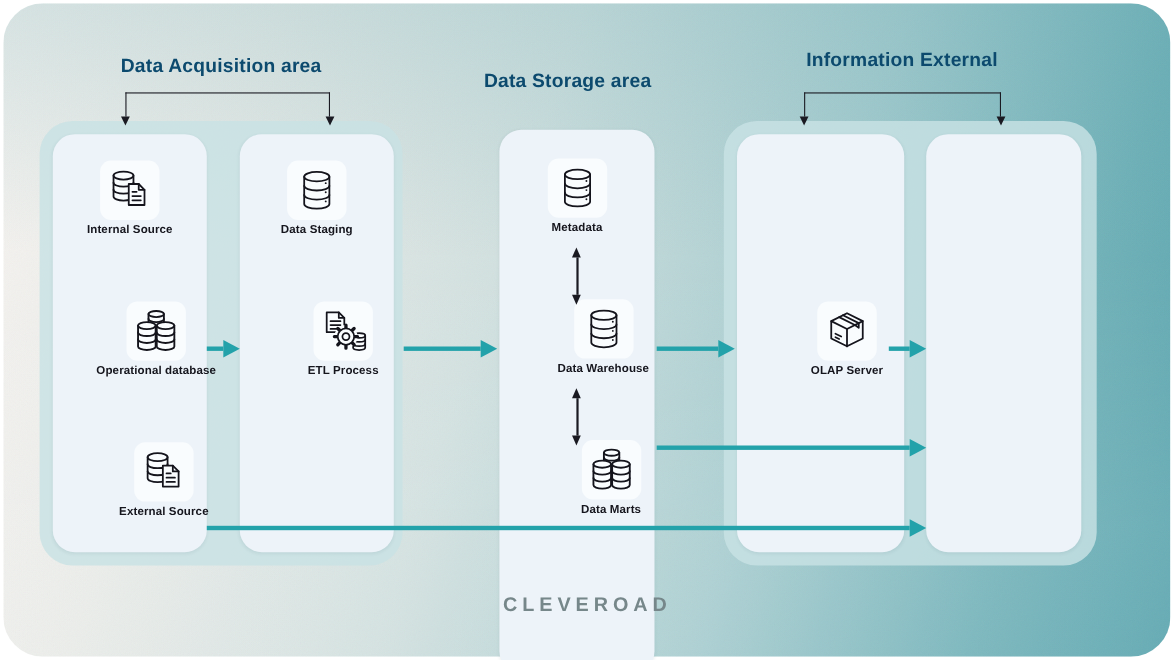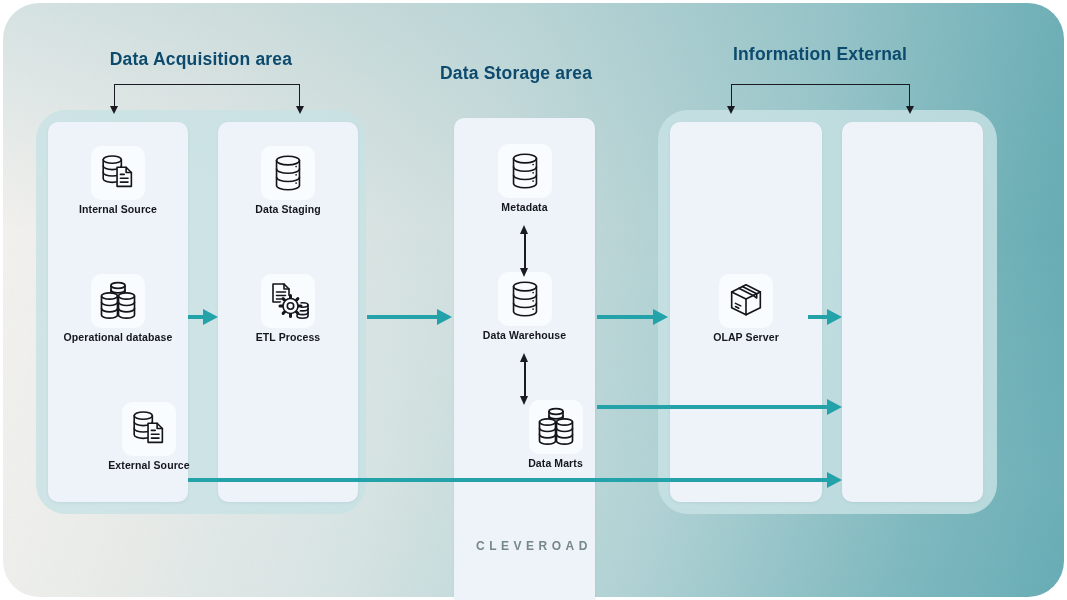--- a/index.html
+++ b/index.html
@@ -24,30 +24,30 @@
   .b-del{left:731px;top:84px;width:177px;height:21px;}
   .bhead{position:absolute;bottom:-8px;width:0;height:0;
          border-left:4.5px solid transparent;border-right:4.5px solid transparent;
          border-top:8px solid #1a1a22;}
   .bhead.l{left:-5px;} .bhead.r{right:-5px;}
 
   .group{position:absolute;background:rgba(200,226,228,0.82);border-radius:30px;z-index:1;}
   .g-acq{left:36px;top:110px;width:330px;height:404px;}
   .g-del{left:658px;top:110px;width:339px;height:404px;}
 
-  .panel{position:absolute;background:#edf3f9;border-radius:10px;z-index:2;
+  .panel{position:absolute;background:#edf3f9;border-radius:20px;z-index:2;
          box-shadow:0 1px 3px rgba(40,80,90,0.08);}
   .p-sources{left:48px;top:122px;width:140px;height:380px;}
   .p-staging{left:218px;top:122px;width:140px;height:380px;}
   .p-storage{left:454px;top:118px;width:141px;height:494px;}
   .p-olap{left:670px;top:122px;width:152px;height:380px;}
   .p-final{left:842px;top:122px;width:141px;height:380px;}
 
   .node{position:absolute;left:0;width:100%;text-align:center;z-index:3;}
-  .n-r1{top:24px;} .n-r2{top:152px;} .n-r3{top:280px;padding-left:31px;}
+  .n-r1{top:24px;} .n-r2{top:152px;padding-left:24px;} .n-r3{top:280px;padding-left:31px;}
   .p-storage .n-r1{top:26px;} .p-storage .n-r2{top:154px;} .p-storage .n-r3{top:282px;}
   .iconbox{width:54px;height:54px;margin:0 auto;background:#f9fcfe;border-radius:10px;
            display:flex;align-items:center;justify-content:center;}
   .iconbox svg{display:block;}
   .node-label{margin-top:3px;font-size:10.5px;font-weight:600;color:#15151d;letter-spacing:0.1px;}
 
   .ha{position:absolute;height:4px;background:#23a2aa;z-index:6;}
   .ha::after{content:"";position:absolute;right:-15px;top:-6.5px;width:0;height:0;
              border-top:8.5px solid transparent;border-bottom:8.5px solid transparent;
              border-left:15px solid #23a2aa;}
@@ -62,21 +62,21 @@
   .va::before{content:"";position:absolute;top:-9px;left:-3.6px;width:0;height:0;
               border-left:4.5px solid transparent;border-right:4.5px solid transparent;
               border-bottom:9px solid #1a1a22;}
   .va::after{content:"";position:absolute;bottom:-9px;left:-3.6px;width:0;height:0;
              border-left:4.5px solid transparent;border-right:4.5px solid transparent;
              border-top:9px solid #1a1a22;}
   .va1{left:523.5px;top:234px;height:34px;}
   .va2{left:523.5px;top:362px;height:34px;}
 
   .logo{position:absolute;left:384px;top:539px;width:300px;text-align:center;z-index:4;
-        font-size:12px;font-weight:700;letter-spacing:4.5px;color:#76878a;}
+        font-size:18px;font-weight:700;letter-spacing:4.5px;color:#76878a;}
 </style>
 </head>
 <body>
 
 <div class="viewport">
   <div class="card">
     <svg class="noise" width="1061" height="594">
       <filter id="nz">
           <feTurbulence type="fractalNoise" baseFrequency="0.9" numOctaves="2"></feTurbulence>
         </filter>

